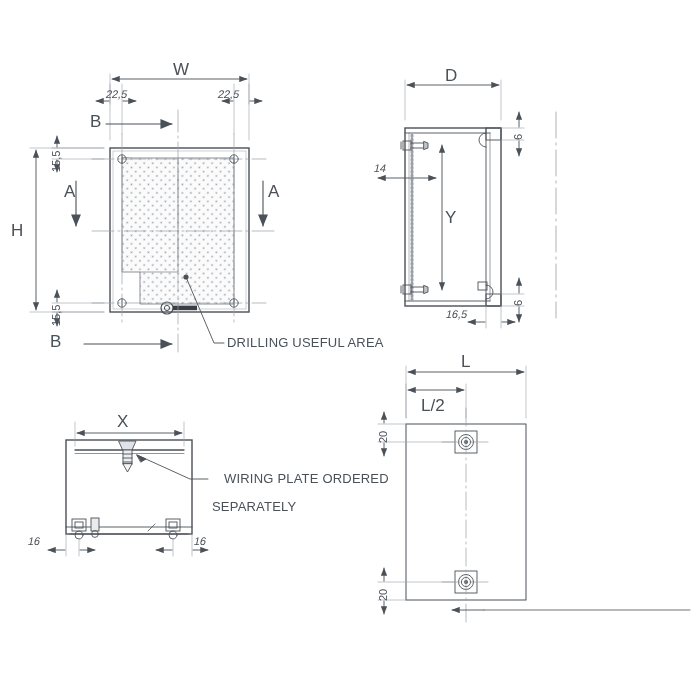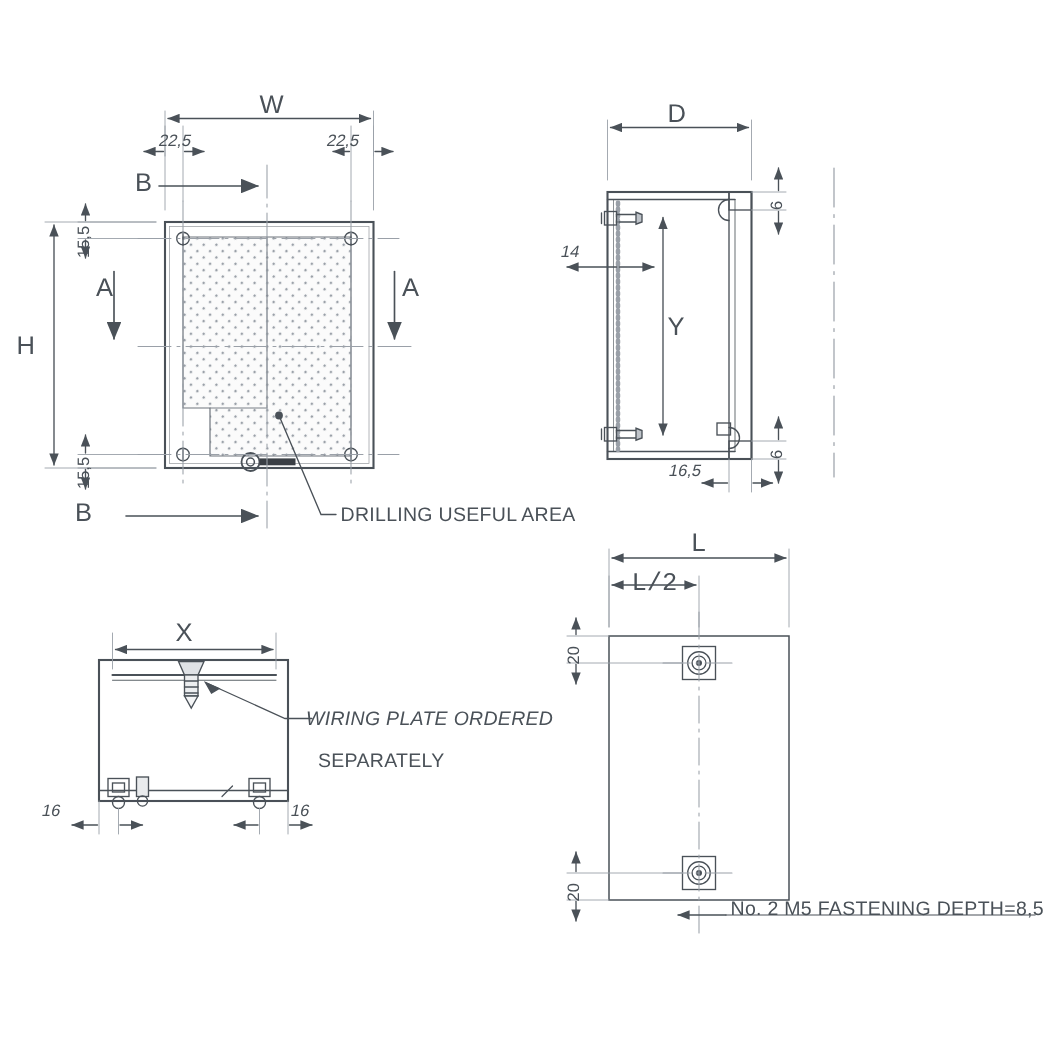--- a/index.html
+++ b/index.html
@@ -350,23 +350,22 @@
   <div class="lbl big" style="left:445px;top:208px;">Y</div>
   <div class="lbl sml" style="left:374px;top:162px;transform:skewX(-12deg);">14</div>
   <div class="lbl sml rot" style="left:512px;top:140px;">6</div>
   <div class="lbl sml rot" style="left:512px;top:306px;">6</div>
   <div class="lbl sml" style="left:446px;top:308px;transform:skewX(-12deg);">16,5</div>
 
   <div class="lbl big" style="left:117px;top:412px;">X</div>
   <div class="lbl sml" style="left:28px;top:535px;transform:skewX(-12deg);">16</div>
   <div class="lbl sml" style="left:194px;top:535px;transform:skewX(-12deg);">16</div>
 
-  <div class="lbl note" style="left:204px;top:471px;font-style:italic;">WIRING PLATE ORDERED</div>
+  <div class="lbl note" style="left:224px;top:471px;">WIRING PLATE ORDERED</div>
   <div class="lbl note" style="left:212px;top:499px;">SEPARATELY</div>
 
   <div class="lbl big" style="left:461px;top:352px;">L</div>
-  <div class="lbl big" style="left:421px;top:380px;font-family:Liberation Mono, monospace;">L/2</div>
+  <div class="lbl big" style="left:421px;top:396px;">L/2</div>
   <div class="lbl sml rot" style="left:377px;top:443px;">20</div>
   <div class="lbl sml rot" style="left:377px;top:601px;">20</div>
 
-  <div class="lbl note" style="left:487px;top:598px;">No. 2 M5 FASTENING DEPTH=8,5</div>
 
 </div>
 
 </body></html>

